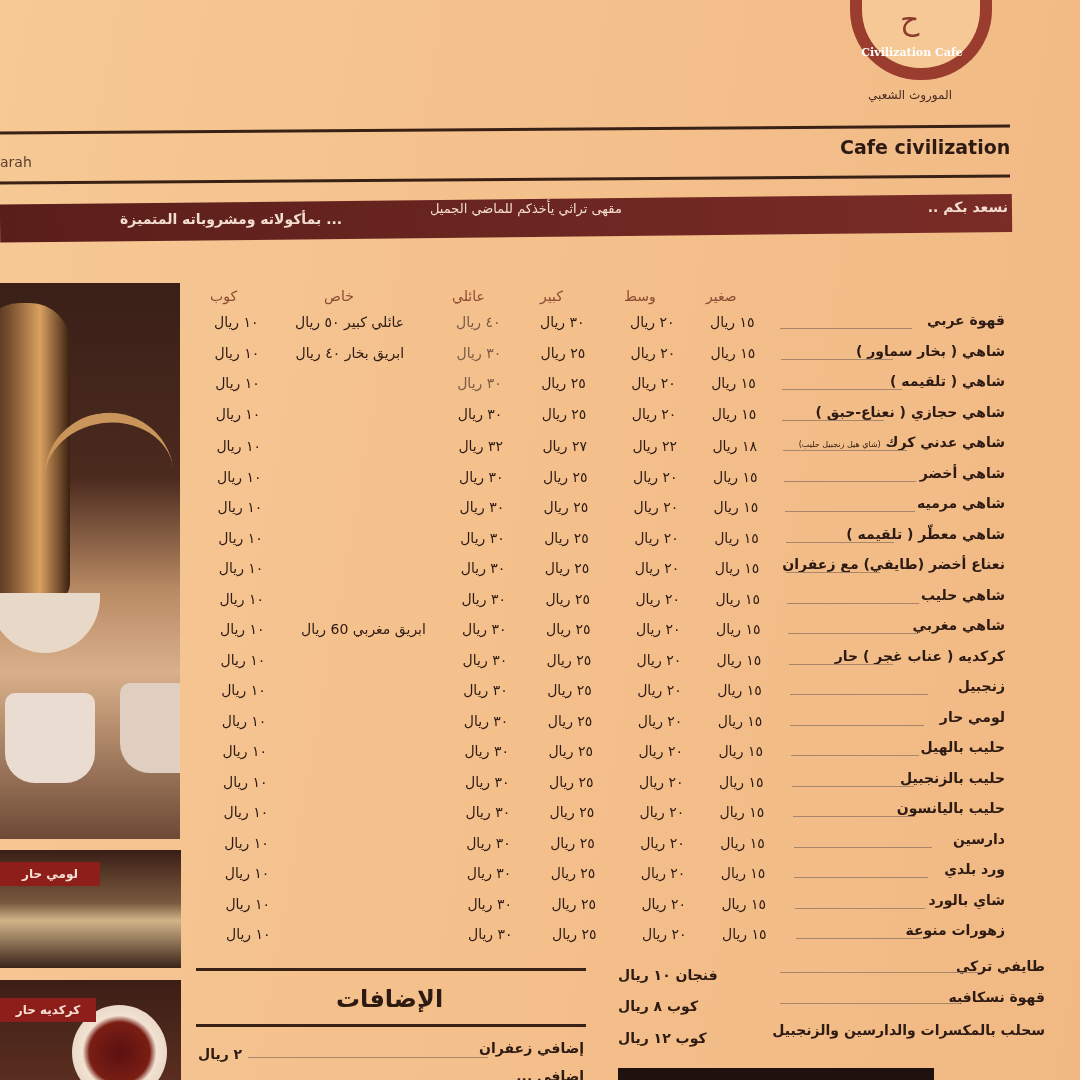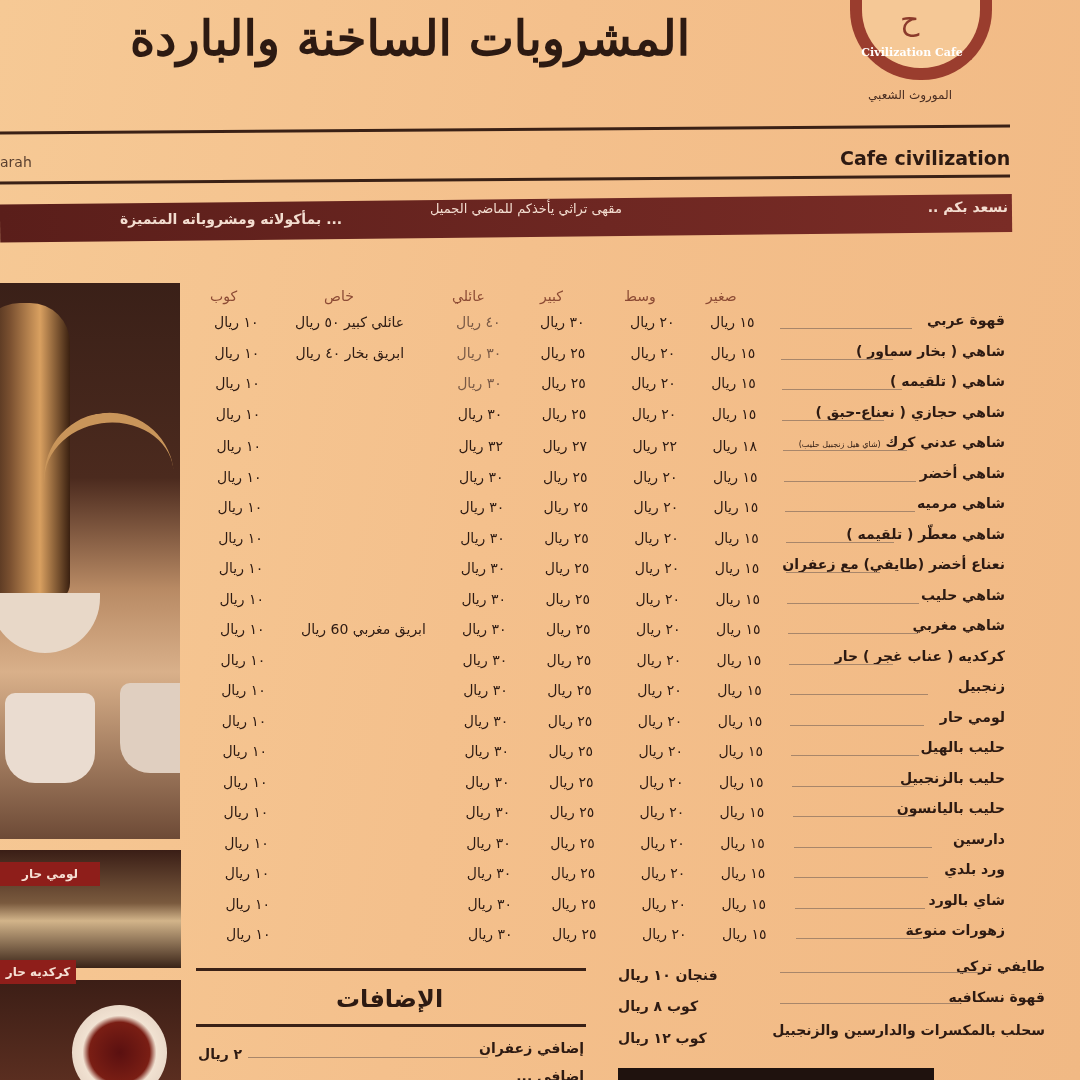--- a/index.html
+++ b/index.html
@@ -5,21 +5,21 @@
   html,body{margin:0;padding:0;}
   body{width:1080px;height:1080px;overflow:hidden;background:#f3c28f;position:relative;font-family:"DejaVu Sans",sans-serif;color:#3a2116;}
   .page{position:absolute;inset:0;background:linear-gradient(100deg,#f6c995 0%,#f4c08c 45%,#f1b984 100%);}
   
   .logo{position:absolute;left:850px;top:0;width:118px;height:68px;border:12px solid #9a3d2e;border-top:none;border-radius:0 0 70px 70px;background:#f5c896;}
   .logo-glyph{position:absolute;left:38px;top:2px;font-size:30px;color:#8b3a2b;}
   .logo-ring-label{position:absolute;left:852px;top:46px;width:120px;text-align:center;font-family:"DejaVu Serif",serif;font-size:11px;font-weight:bold;color:#fff;}
   .heritage-sub{position:absolute;left:860px;top:88px;width:100px;text-align:center;font-size:12px;color:#4a2e22;}
   .main-title{position:absolute;left:80px;top:10px;width:660px;text-align:center;direction:rtl;font-family:"DejaVu Serif",serif;font-weight:bold;font-size:48px;color:#2d1a12;letter-spacing:1px;}
   .hline{position:absolute;height:3px;background:#3a2116;}
-  .brand-en{position:absolute;left:840px;top:136px;font-size:19px;font-weight:bold;color:#2d1a12;font-family:"DejaVu Sans",sans-serif;margin-top:11px;}
+  .brand-en{position:absolute;left:840px;top:136px;font-size:19px;font-weight:bold;color:#2d1a12;font-family:"DejaVu Sans",sans-serif;}
   .branches{position:absolute;left:110px;top:148px;width:600px;text-align:center;direction:rtl;font-size:17px;font-weight:bold;color:#2d1a12;}
   .cut-en{position:absolute;left:0;top:154px;font-size:14px;color:#5a4030;}
   .banner{position:absolute;left:0;top:194px;width:1012px;height:38px;background:linear-gradient(90deg,#5a1e1a,#6e2722 60%,#7a2c26);transform:rotate(-0.6deg);transform-origin:right center;}
   .banner-welcome{position:absolute;right:72px;top:199px;direction:rtl;font-size:14px;color:#f3ddd0;font-weight:bold;}
   .banner-line1{position:absolute;left:430px;top:201px;direction:rtl;font-size:13px;color:#f3ddd0;}
   .banner-line2{position:absolute;left:120px;top:211px;direction:rtl;font-size:14px;color:#f3ddd0;font-weight:bold;}
   
   .photo1{position:absolute;left:0;top:283px;width:180px;height:556px;background:
     radial-gradient(ellipse 60px 30px at 40px 640px,#c08050 0%,transparent 70%),
     linear-gradient(180deg,#3a2018 0%,#4b2a1e 35%,#b88a64 55%,#d9b08a 70%,#6d4a36 100%);}
@@ -49,21 +49,20 @@
 <body>
 
 <div class="page">
 
   <div class="logo">
     <span class="logo-glyph">ح</span>
   </div>
   <div class="logo-ring-label">Civilization Cafe</div>
   <div class="heritage-sub">الموروث الشعبي</div>
 
-  <div class="main-title">المشروبات الساخنة والباردة</div>
 
   <div class="hline" style="left:0;top:128px;width:1010px;transform:rotate(-0.4deg);"></div>
   <div class="brand-en">Cafe civilization</div>
   <div class="cut-en">arah</div>
   <div class="hline" style="left:0;top:178px;width:1010px;transform:rotate(-0.4deg);"></div>
 
   <div class="banner"></div>
   <div class="banner-welcome">نسعد بكم ..</div>
   <div class="banner-line1">مقهى تراثي يأخذكم للماضي الجميل</div>
   <div class="banner-line2">... بمأكولاته ومشروباته المتميزة</div>
@@ -73,21 +72,21 @@
     <div class="spout"></div>
     <div class="bowl"></div>
     <div class="cup1"></div>
     <div class="cup2"></div>
   </div>
   <div class="photo2"></div>
   <div class="photo-tag" style="top:862px;width:100px;">لومي حار</div>
   <div class="photo3">
       <div class="cup"></div>
     </div>
-  <div class="photo-tag" style="top:960px;width:76px;">كركديه حار</div>
+  <div class="photo-tag" style="top:998px;width:96px;">كركديه حار</div>
 
   <div class="col-head" style="left:706px;">صغير</div>
   <div class="col-head" style="left:624px;">وسط</div>
   <div class="col-head" style="left:540px;">كبير</div>
   <div class="col-head" style="left:452px;">عائلي</div>
   <div class="col-head" style="left:324px;">خاص</div>
   <div class="col-head" style="left:210px;">كوب</div>
 
   <div id="rows">
       <div class="row" style="top: 312px;">

